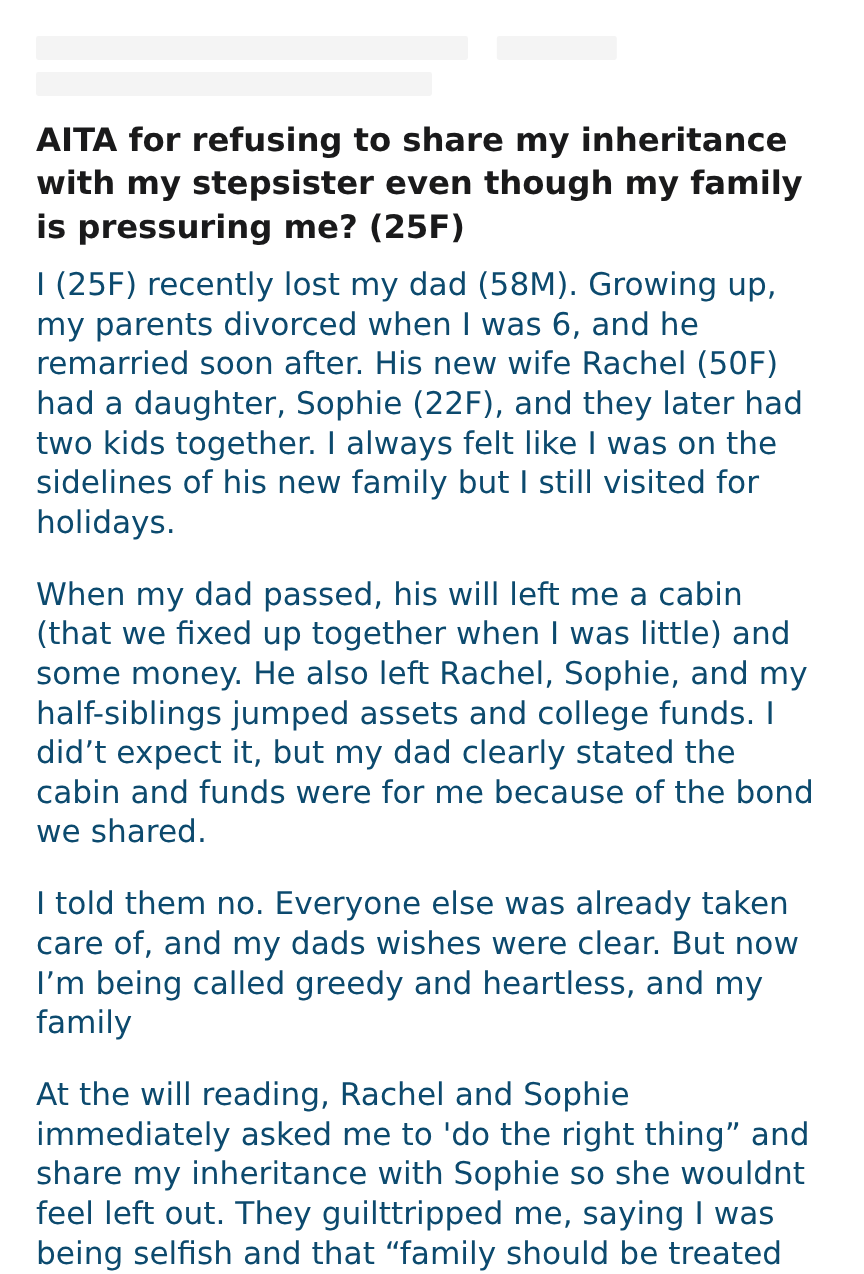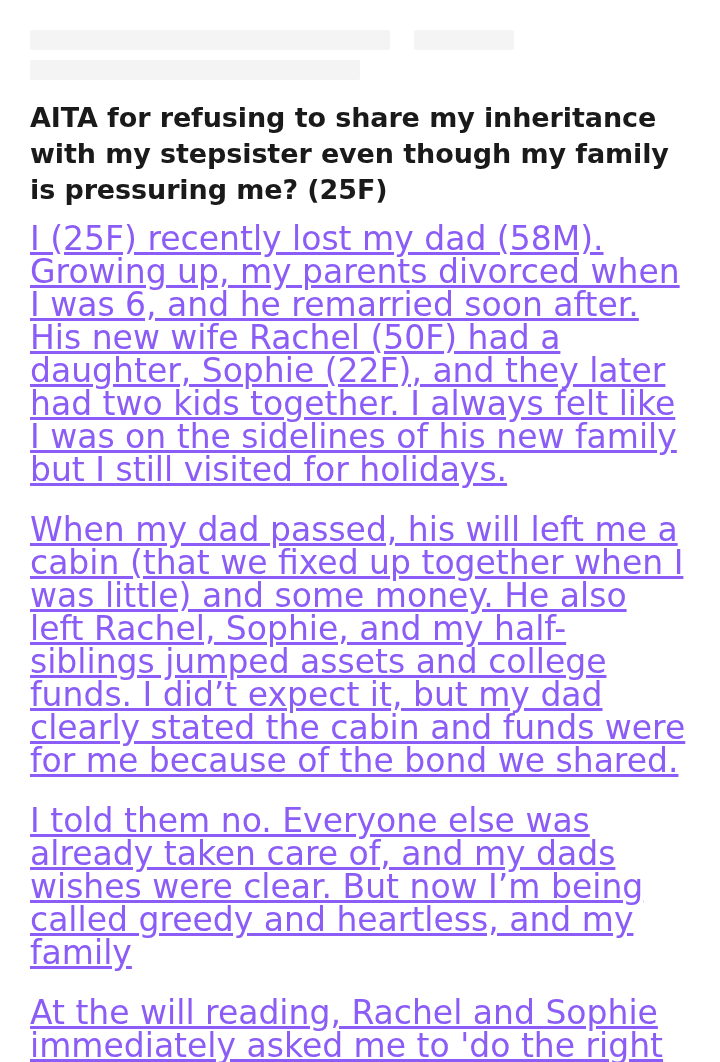--- a/index.html
+++ b/index.html
@@ -45,26 +45,25 @@
   }
   .post-title {
     font-size: 27px;
     line-height: 36px;
     font-weight: bold;
     color: #1a1a1b;
     margin: 0 0 14px 0;
     letter-spacing: -0.1px;
   }
   .post-body p {
-    font-size: 33px;
+    font-size: 26px;
     line-height: 33px;
-    color: #8b5cf6;
+    color: #0c4a6e;
     margin: 0 0 27px 0;
     font-weight: normal;
-    text-decoration: underline;
   }
   .post-body p:last-child {
     margin-bottom: 0;
   }
 </style>
 </head>
 <body>
 
 <div class="page">
 

